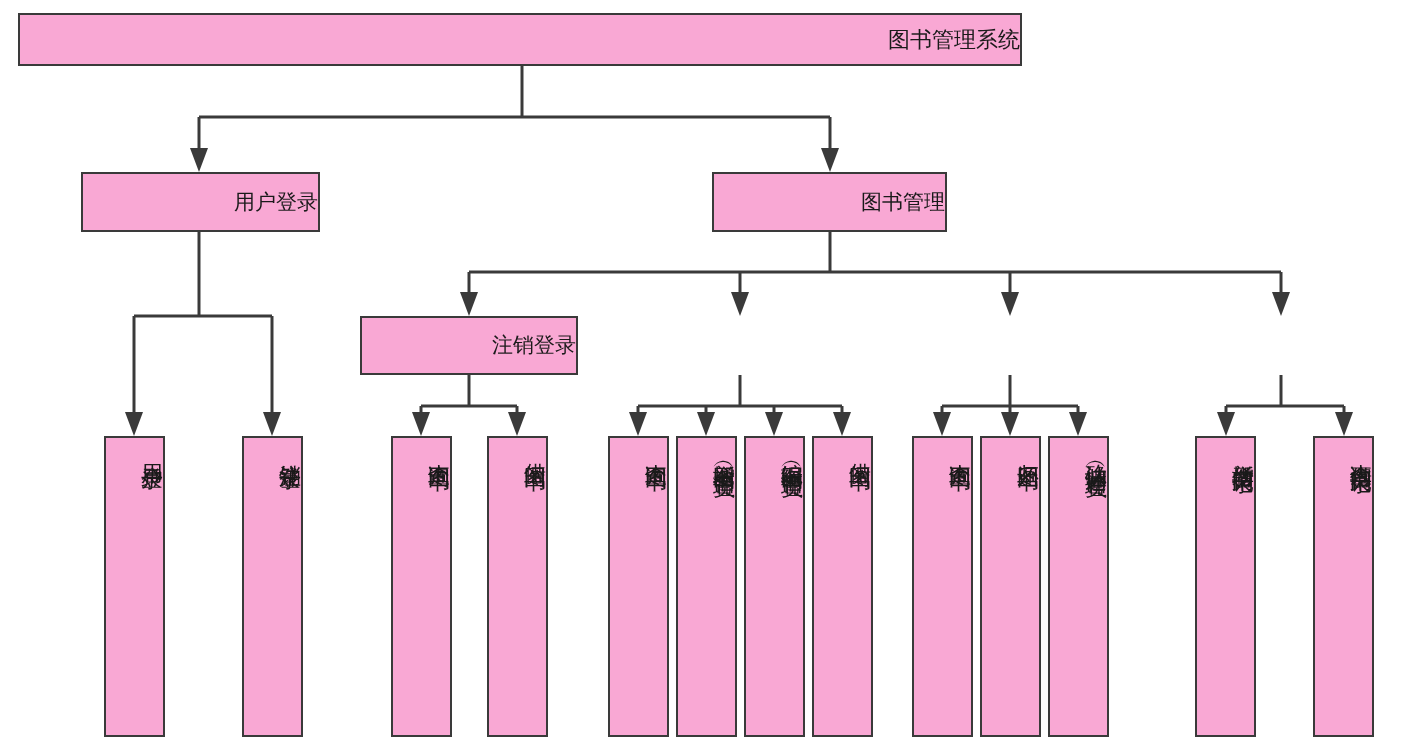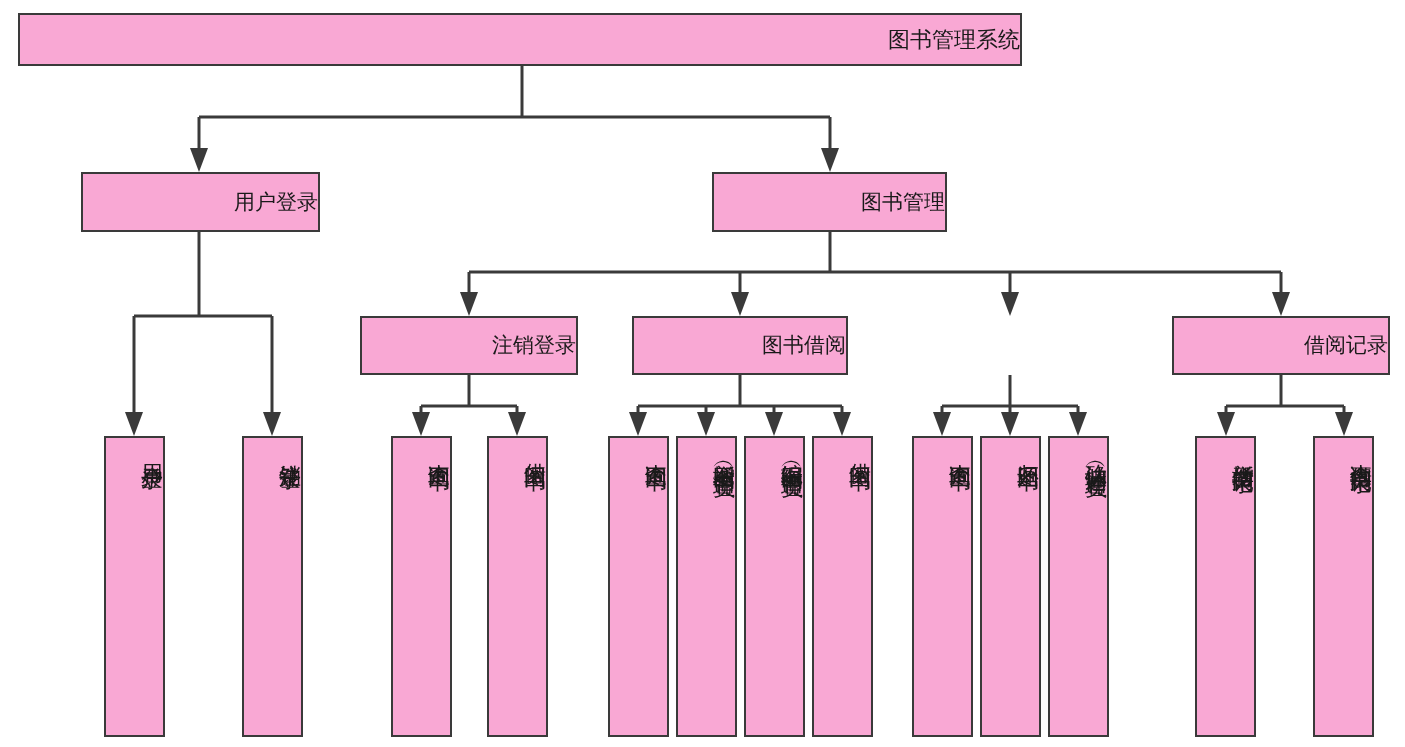--- a/index.html
+++ b/index.html
@@ -132,26 +132,20 @@
   <div class="node h-node" style="left:81px;top:172px;width:239px;height:60px;">
     <span class="label">用户登录</span>
   </div>
   <div class="node h-node" style="left:712px;top:172px;width:235px;height:60px;">
     <span class="label">图书管理</span>
   </div>
 
   <div class="node h-node" style="left:360px;top:316px;width:218px;height:59px;">
     <span class="label">注销登录</span>
   </div>
-  <div class="node h-node" style="left:632px;top:316px;width:216px;height:59px;">
-    <span class="label">图书借阅</span>
-  </div>
-  <div class="node h-node" style="left:1172px;top:316px;width:218px;height:59px;">
-    <span class="label">借阅记录</span>
-  </div>
 
   <div class="node v-node" style="left:104px;top:436px;width:61px;height:301px;">
     <span class="label">用户登录</span>
   </div>
   <div class="node v-node" style="left:242px;top:436px;width:61px;height:301px;">
     <span class="label">注销登录</span>
   </div>
 
   <div class="node v-node" style="left:391px;top:436px;width:61px;height:301px;">
     <span class="label">查询图书</span>

